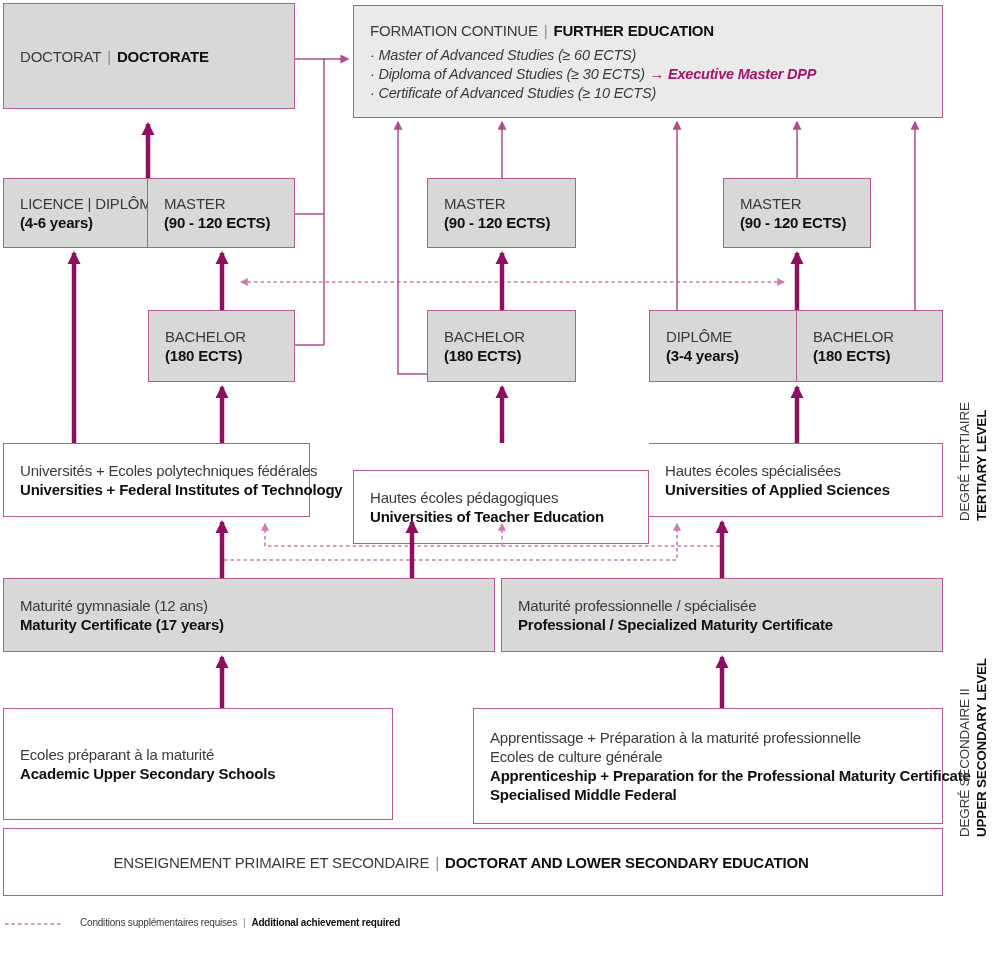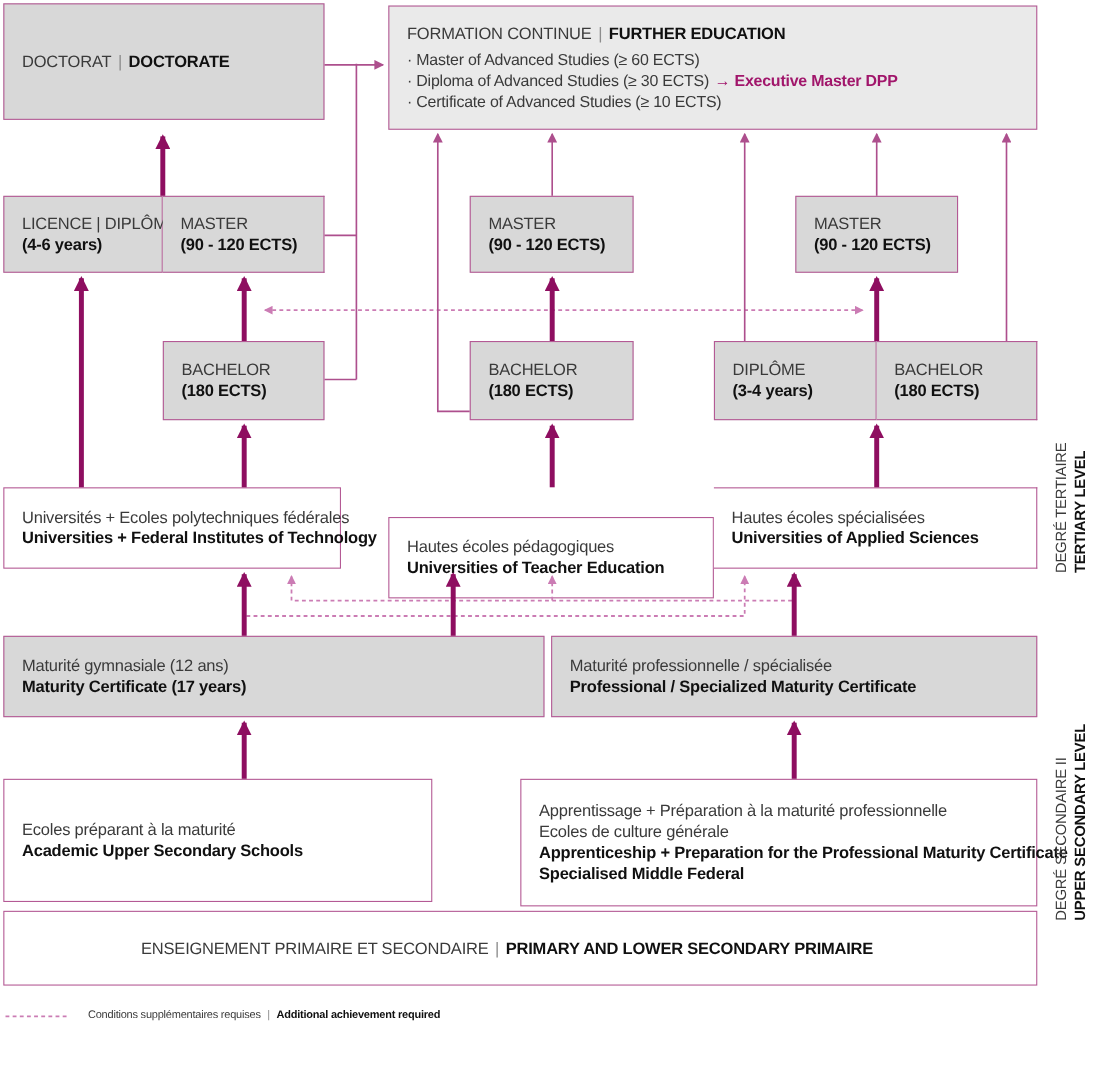--- a/index.html
+++ b/index.html
@@ -16,21 +16,21 @@
   }
   .gray{background:var(--gray_fill);}
   .lightgray{background:var(--light_gray_fill);}
   .white{background:var(--white_fill);}
   .nbl{border-left:none;}
   .l1{font-size:15px;line-height:19px;color:var(--text_regular);white-space:nowrap;}
   .l2{font-size:15px;line-height:19px;color:var(--text_bold);font-weight:bold;white-space:nowrap;}
   .sep{color:#8d8d8d;margin:0 6px;font-weight:normal;}
   .b{font-weight:bold;color:var(--text_bold);}
   .fc-title{font-size:15px;line-height:20px;color:var(--text_regular);margin-bottom:5px;white-space:nowrap;}
-  .fc-item{font-size:14.5px;line-height:19px;color:var(--text_regular);white-space:nowrap;}
+  .fc-item{font-size:14.5px;line-height:19px;color:var(--text_regular);white-space:nowrap;font-style:italic;}
   .accent{font-weight:bold;color:var(--accent_text);margin-left:5px;}
   .center{align-items:center;padding-left:0;text-align:center;}
   .vlabel{
     position:absolute;white-space:nowrap;transform:rotate(-90deg);
     transform-origin:0 0;font-size:13.5px;line-height:16.5px;
   }
   .vlabel .l1,.vlabel .l2{font-size:13.5px;line-height:16.5px;}
   .legend{
     position:absolute;left:80px;top:913px;font-size:10px;line-height:20px;
     color:var(--text_regular);white-space:nowrap;text-align:center;
@@ -118,21 +118,21 @@
     <div class="l2">Academic Upper Secondary Schools</div>
   </div>
   <div class="box white" style="left:473px;top:708px;width:470px;height:116px">
     <div class="l1">Apprentissage + Préparation à la maturité professionnelle</div>
     <div class="l1">Ecoles de culture générale</div>
     <div class="l2">Apprenticeship + Preparation for the Professional Maturity Certificate</div>
     <div class="l2">Specialised Middle Federal</div>
   </div>
 
   <div class="box white center" style="left:3px;top:828px;width:940px;height:68px">
-    <div class="l1"><span>ENSEIGNEMENT PRIMAIRE ET SECONDAIRE</span><span class="sep">|</span><span class="b">PRIMARY AND LOWER SECONDARY PRIMAIRE</span></div>
+    <div class="l1"><span>ENSEIGNEMENT PRIMAIRE ET SECONDAIRE</span><span class="sep">|</span><span class="b">DOCTORAT AND LOWER SECONDARY EDUCATION</span></div>
   </div>
 
   <div class="vlabel" style="left:957px;top:521px">
     <div class="l1">DEGRÉ TERTIAIRE</div>
     <div class="l2">TERTIARY LEVEL</div>
   </div>
   <div class="vlabel" style="left:957px;top:837px">
     <div class="l1">DEGRÉ SECONDAIRE II</div>
     <div class="l2">UPPER SECONDARY LEVEL</div>
   </div>

